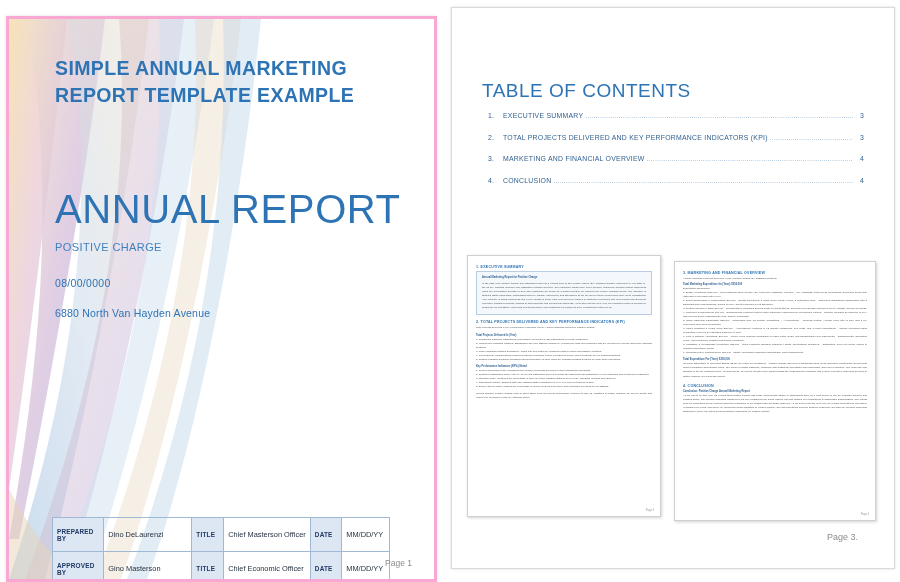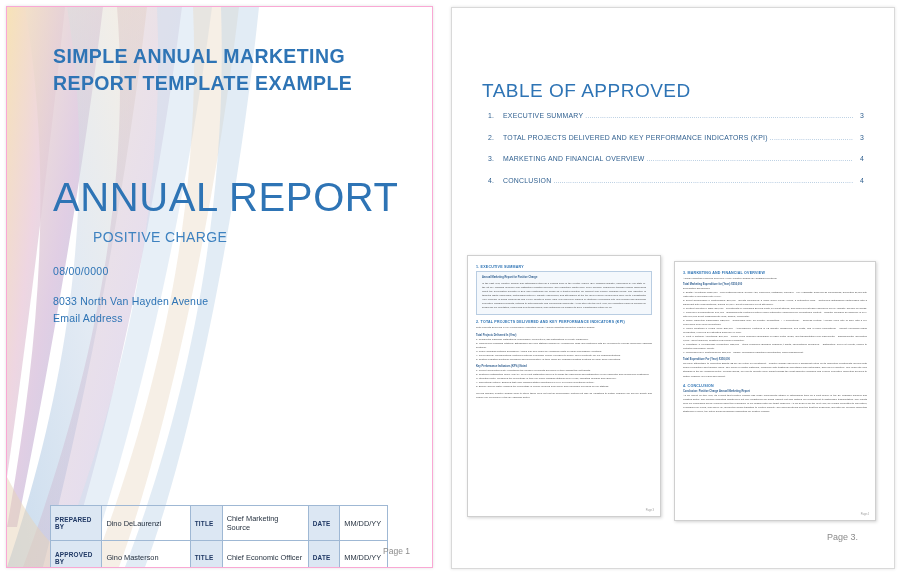--- a/index.html
+++ b/index.html
@@ -16,25 +16,25 @@
   }
   .stage {
     position: absolute;
     inset: 0;
     display: flex;
   }
   
   .page1 {
     position: absolute;
     left: 6px;
-    top: 6px;
+    top: 16px;
     width: 425px;
     height: 560px;
     background: #ffffff;
-    border: 1px solid #f9a8d4;
+    border: 3px solid #f9a8d4;
     box-shadow: 0 0 3px rgba(0,0,0,0.12);
     overflow: hidden;
   }
   .swoosh {
     position: absolute;
     left: 0;
     top: 0;
     width: 260px;
     height: 560px;
     overflow: hidden;
@@ -59,24 +59,23 @@
     color: #2e74b5;
     font-size: 40px;
     letter-spacing: 0.6px;
     font-weight: 400;
   }
   .p1-sub {
     position: absolute;
     left: 46px;
     top: 222px;
     color: #3e82c0;
-    font-size: 14px;
+    font-size: 11px;
     letter-spacing: 0.4px;
     font-weight: 400;
-    margin-left: 40px;
   }
   .p1-date {
     position: absolute;
     left: 46px;
     top: 258px;
     color: #2e74b5;
     font-size: 10.5px;
     letter-spacing: 0.3px;
   }
   .p1-addr {
@@ -284,51 +283,50 @@
         <path d="M214,0 L252,0 C228,230 180,450 138,560 L118,560 C168,430 222,230 214,0 Z" fill="#b9d2e8" opacity="0.42"></path>
         <path d="M0,470 C26,520 48,545 74,560 L0,560 Z" fill="#e7d3b8" opacity="0.5"></path>
       </svg>
     </div>
 
     <div class="p1-title">SIMPLE ANNUAL MARKETING REPORT TEMPLATE EXAMPLE</div>
     <div class="p1-bigtitle">ANNUAL REPORT</div>
     <div class="p1-sub">POSITIVE CHARGE</div>
     <div class="p1-date">08/00/0000</div>
     <div class="p1-addr">
-      <div>8033 North Van Hayden Avenue</div>
-      <div>Email Address</div>
+      <div>6880 North Van Hayden Avenue</div>
     </div>
 
     <table class="sig-table">
       <tbody>
           <tr>
         <td class="sig-lbl">PREPARED BY</td>
         <td class="sig-val">Dino DeLaurenzi</td>
         <td class="sig-lbl small">TITLE</td>
-        <td class="sig-val">Chief Marketing Source</td>
+        <td class="sig-val">Chief Masterson Officer</td>
         <td class="sig-lbl small">DATE</td>
         <td class="sig-val date">MM/DD/YY</td>
       </tr>
       <tr>
         <td class="sig-lbl">APPROVED BY</td>
         <td class="sig-val">Gino Masterson</td>
         <td class="sig-lbl small">TITLE</td>
         <td class="sig-val">Chief Economic Officer</td>
         <td class="sig-lbl small">DATE</td>
         <td class="sig-val date">MM/DD/YY</td>
       </tr>
     </tbody>
       </table>
 
     <div class="page-num1">Page 1</div>
   </div>
 
   <div class="page2">
 
-    <div class="toc-title">TABLE OF APPROVED</div>
+    <div class="toc-title">TABLE OF CONTENTS</div>
 
     <div class="toc-list">
       <div class="toc-row">
         <span class="toc-num">1.</span>
         <span class="toc-text">EXECUTIVE SUMMARY</span>
         <span class="toc-dots">...........................................................................................................................................................</span>
         <span class="toc-pg">3</span>
       </div>
       <div class="toc-row">
         <span class="toc-num">2.</span>

